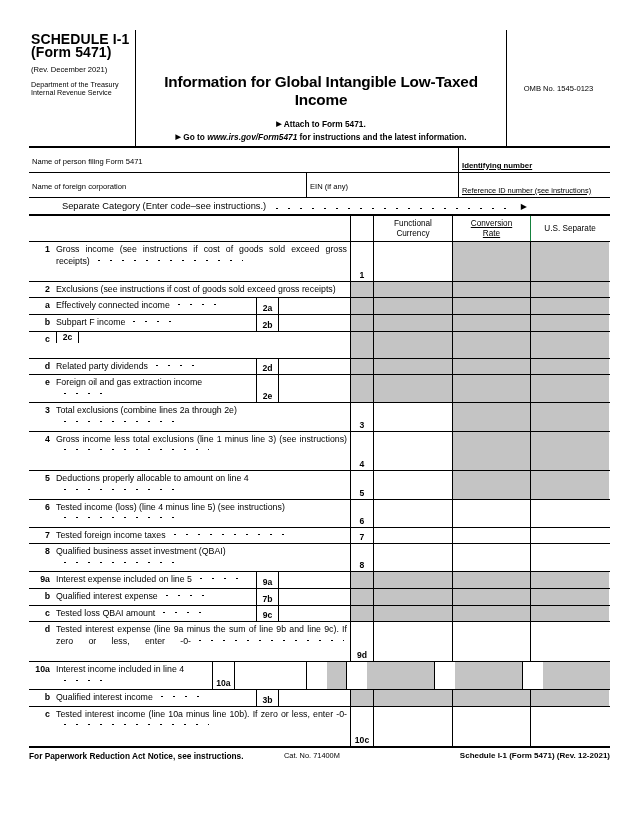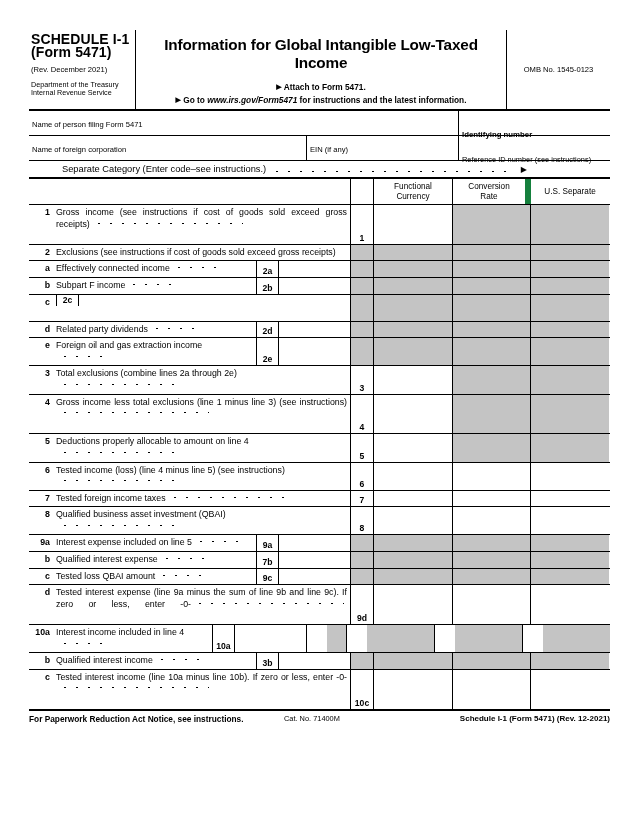--- a/index.html
+++ b/index.html
@@ -14,55 +14,55 @@
     position:absolute;left:29px;top:30px;width:581px;
   }
 
   
   .masthead{display:flex;border-bottom:2px solid #000;}
   .mh-left{width:107px;box-sizing:border-box;padding:3px 4px 3px 2px;border-right:1px solid #000;}
   .mh-sched{font-size:14px;font-weight:bold;line-height:13px;letter-spacing:.1px;}
   .mh-rev{font-size:7.6px;margin-top:6px;line-height:9px;}
   .mh-dept{font-size:7.2px;margin-top:7px;line-height:8.4px;}
   .mh-center{flex:1;box-sizing:border-box;padding:6px 2px 3px 2px;text-align:center;border-right:1px solid #000;}
-  .mh-title{font-size:15.3px;font-weight:bold;letter-spacing:-.15px;line-height:18px;}
+  .mh-title{font-size:15.3px;font-weight:bold;letter-spacing:-.15px;line-height:18px;margin-top:37px;}
   .mh-attach{font-size:8.3px;font-weight:bold;margin-top:9px;line-height:11px;}
   .mh-goto{font-size:8.3px;font-weight:bold;line-height:11px;margin-top:1px;}
   .mh-goto i{font-style:italic;}
   .mh-right{width:103px;box-sizing:border-box;display:flex;align-items:center;justify-content:center;}
   .mh-omb{font-size:7.6px;}
   .arw{font-size:7px;vertical-align:1px;}
 
   
   .idblock{border-bottom:1px solid #000;}
   .idrow{display:flex;border-bottom:1px solid #000;height:24px;}
   .idrow:last-child{border-bottom:none;}
   .cellA{flex:1;box-sizing:border-box;padding:2px 3px;border-right:1px solid #000;}
   .cellB{width:152px;box-sizing:border-box;padding:2px 3px;border-right:1px solid #000;}
-  .cellC{width:151px;box-sizing:border-box;padding:12px 3px;}
+  .cellC{width:151px;box-sizing:border-box;padding:6px 3px;text-decoration:underline;}
   .lbl{font-size:7.6px;}
   .lblb{font-size:7.8px;font-weight:bold;}
   .lblb span{font-weight:normal;font-size:7.4px;}
 
   
   .sep-row{display:flex;align-items:center;height:16px;border-bottom:2px solid #000;padding-left:33px;}
   .sep-txt{font-size:9.3px;}
   .sep-dots{flex:1;margin:0 5px;position:relative;top:2px;
     background-image:radial-gradient(circle, #000 0.6px, transparent 0.7px);
     background-size:12px 3px;background-repeat:repeat-x;background-position:0 center;height:3px;}
   .sep-arw{font-size:8px;padding-right:83px;}
 
   
   .colhead{display:flex;border-bottom:1px solid #000;height:25px;}
   .ch-desc{width:322px;border-right:1px solid #000;box-sizing:border-box;}
   .ch-no{width:23px;border-right:1px solid #000;box-sizing:border-box;}
   .ch-fc{width:79px;box-sizing:border-box;border-right:1px solid #000;
     display:flex;align-items:center;justify-content:center;text-align:center;}
-  .ch-cr{width:78px;box-sizing:border-box;border-right:6px solid #15803d;
-    display:flex;align-items:center;justify-content:center;text-align:center;}
+  .ch-cr{width:78px;box-sizing:border-box;border-right:1px solid #15803d;
+    display:flex;align-items:center;justify-content:center;text-align:center;text-decoration:underline;}
   .ch-ud{width:78px;box-sizing:border-box;
     display:flex;align-items:center;justify-content:center;text-align:center;}
   .chtxt{font-size:8.2px;line-height:10px;}
 
   
   .tbl{border-bottom:2px solid #000;}
   .r{display:flex;border-bottom:1px solid #000;}
   .r.nb{border-bottom:none;}
 
   .c-desc{width:322px;box-sizing:border-box;border-right:1px solid #000;

